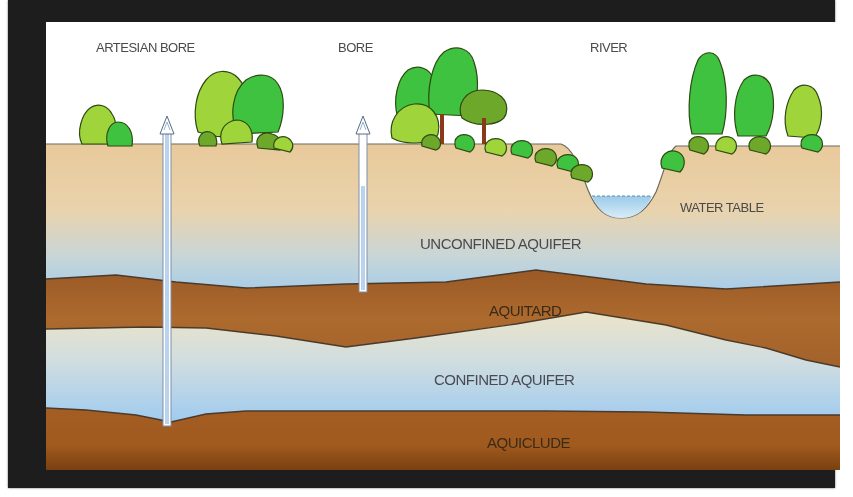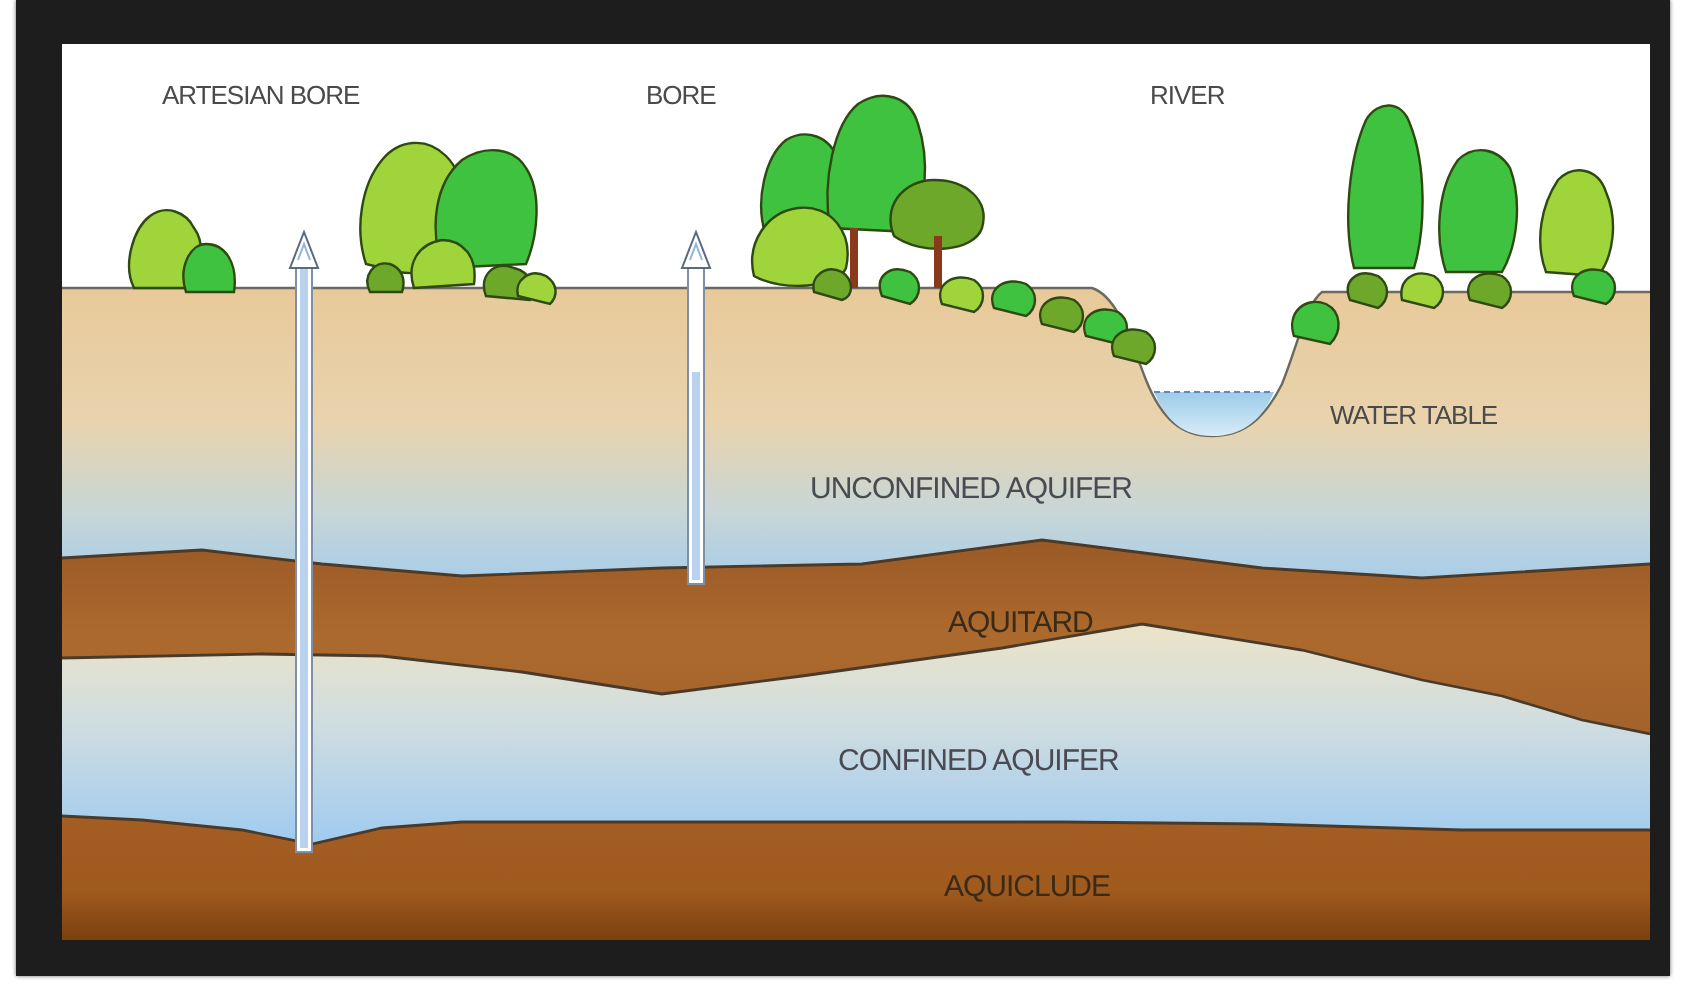--- a/index.html
+++ b/index.html
@@ -1,18 +1,18 @@
 <!DOCTYPE html>
 <html><head>
 <meta charset="utf-8">
 <style>
   html, body { margin: 0; padding: 0; background: #ffffff; }
   body { width: 853px; height: 497px; position: relative; overflow: hidden; font-family: "Liberation Sans", sans-serif; }
   .frame { position: absolute; left: 8px; top: 0; width: 827px; height: 488px; background: #1d1d1d; box-shadow: 0 0 2px #666; }
-  .canvas { position: absolute; left: 31px; top: 22px; width: 794px; height: 448px; background: #ffffff; overflow: hidden; }
+  .canvas { position: absolute; left: 46px; top: 22px; width: 794px; height: 448px; background: #ffffff; overflow: hidden; }
   svg { display: block; }
   .lbl { font-family: "Liberation Sans", sans-serif; fill: #3a3a3a; letter-spacing: -0.5px; }
   .lbl-top { font-size: 13px; fill: #4a4a4a; }
   .lbl-layer { font-size: 15px; fill: #4a4a52; }
   .lbl-dark { font-size: 15px; fill: #3a2a18; }
 </style>
 </head>
 <body>
 
 <div class="frame"></div>

